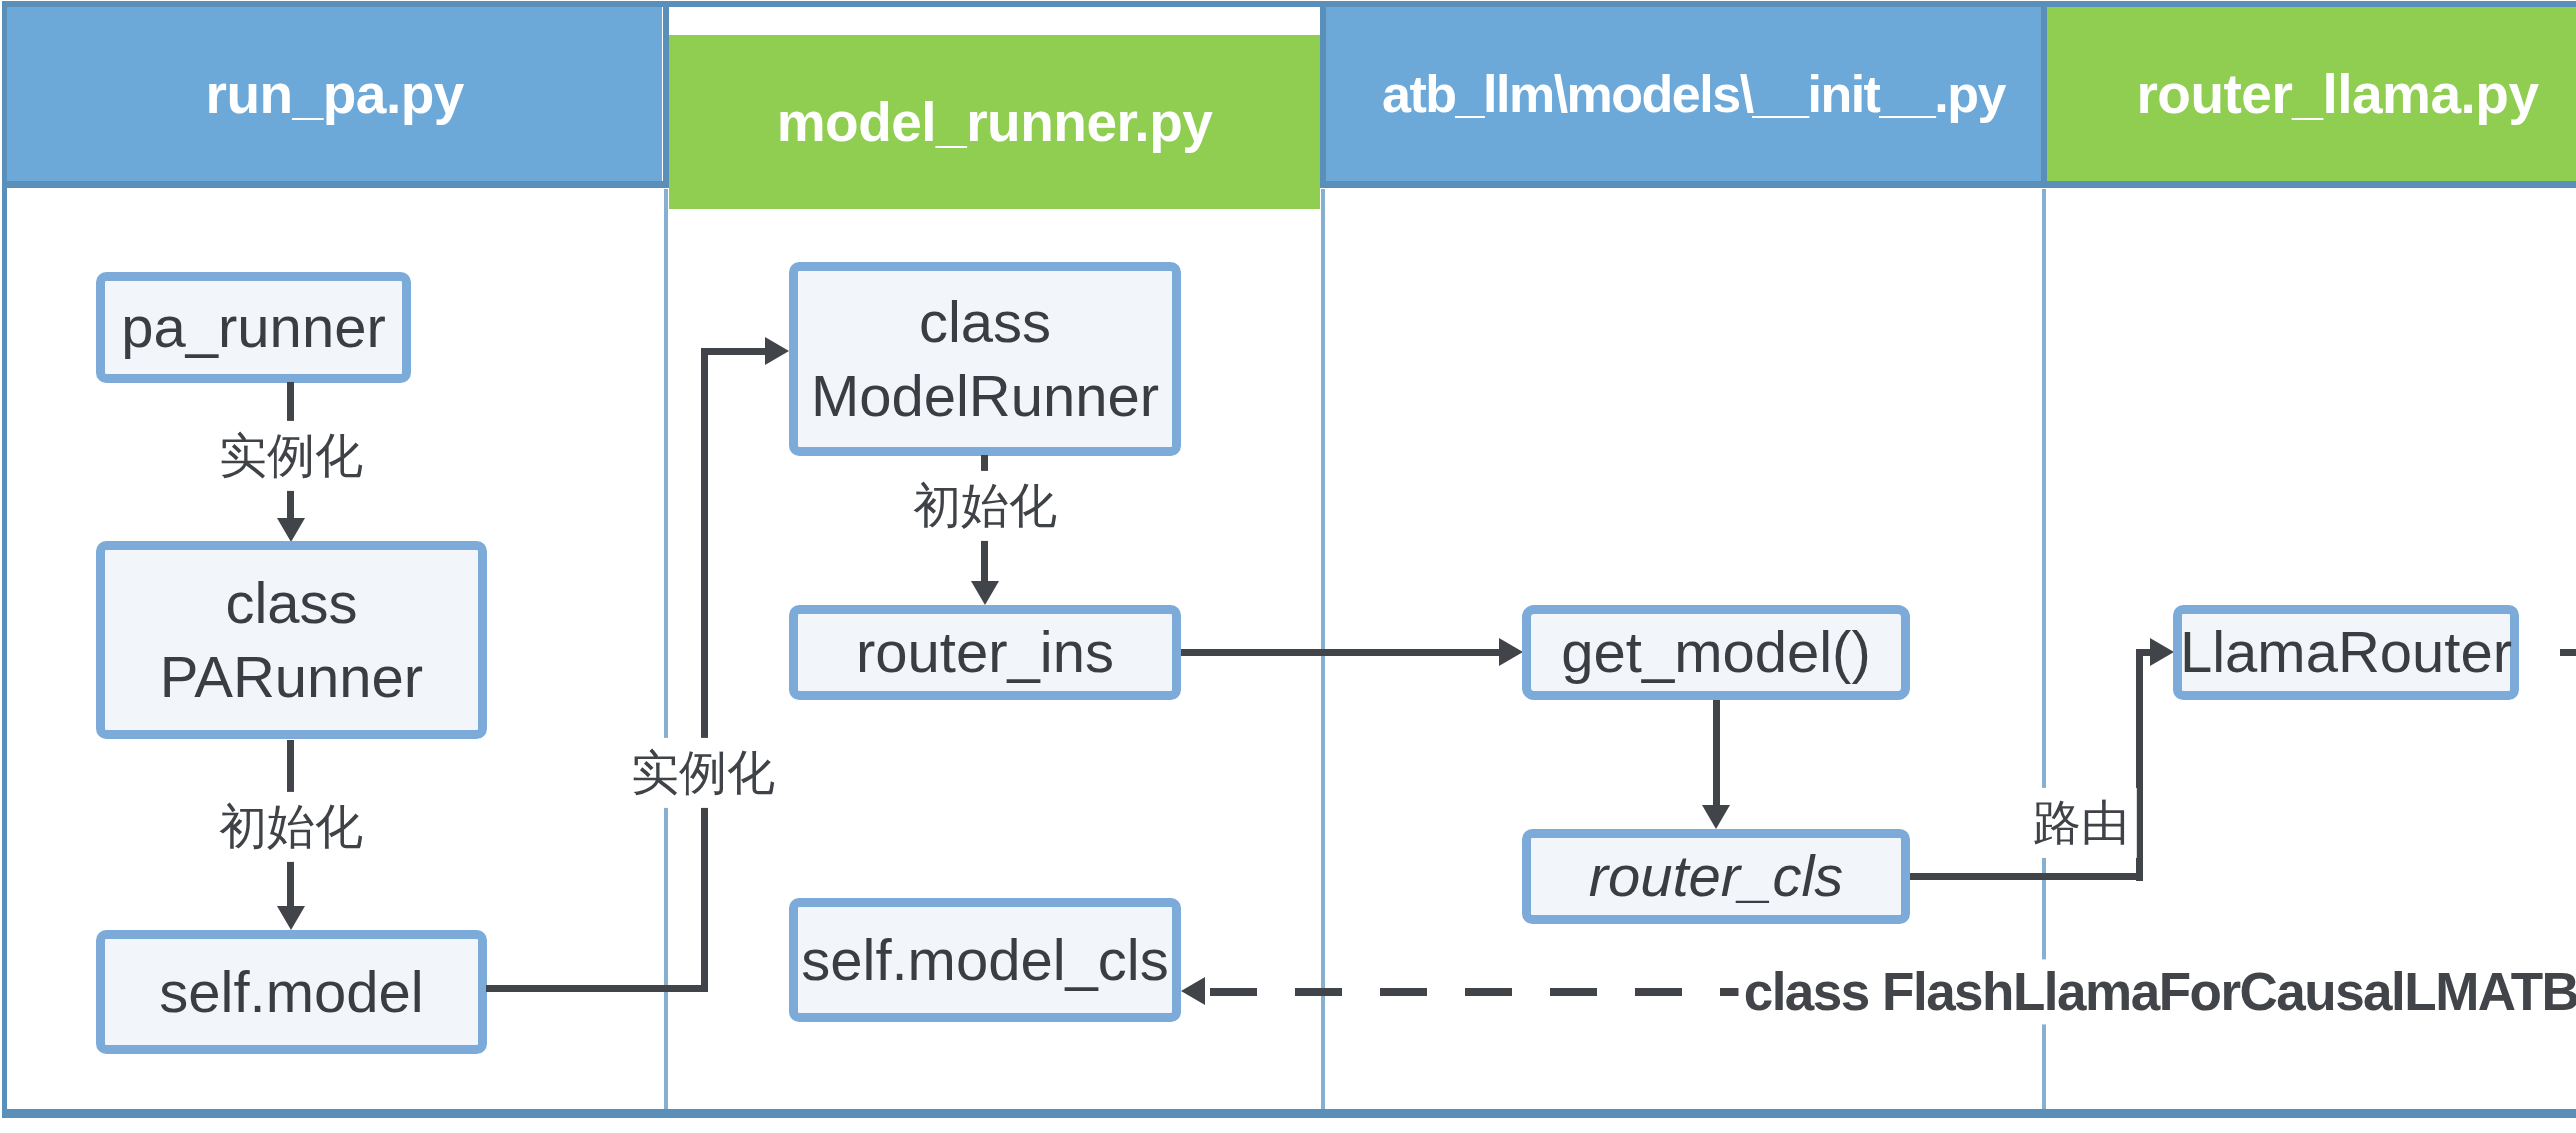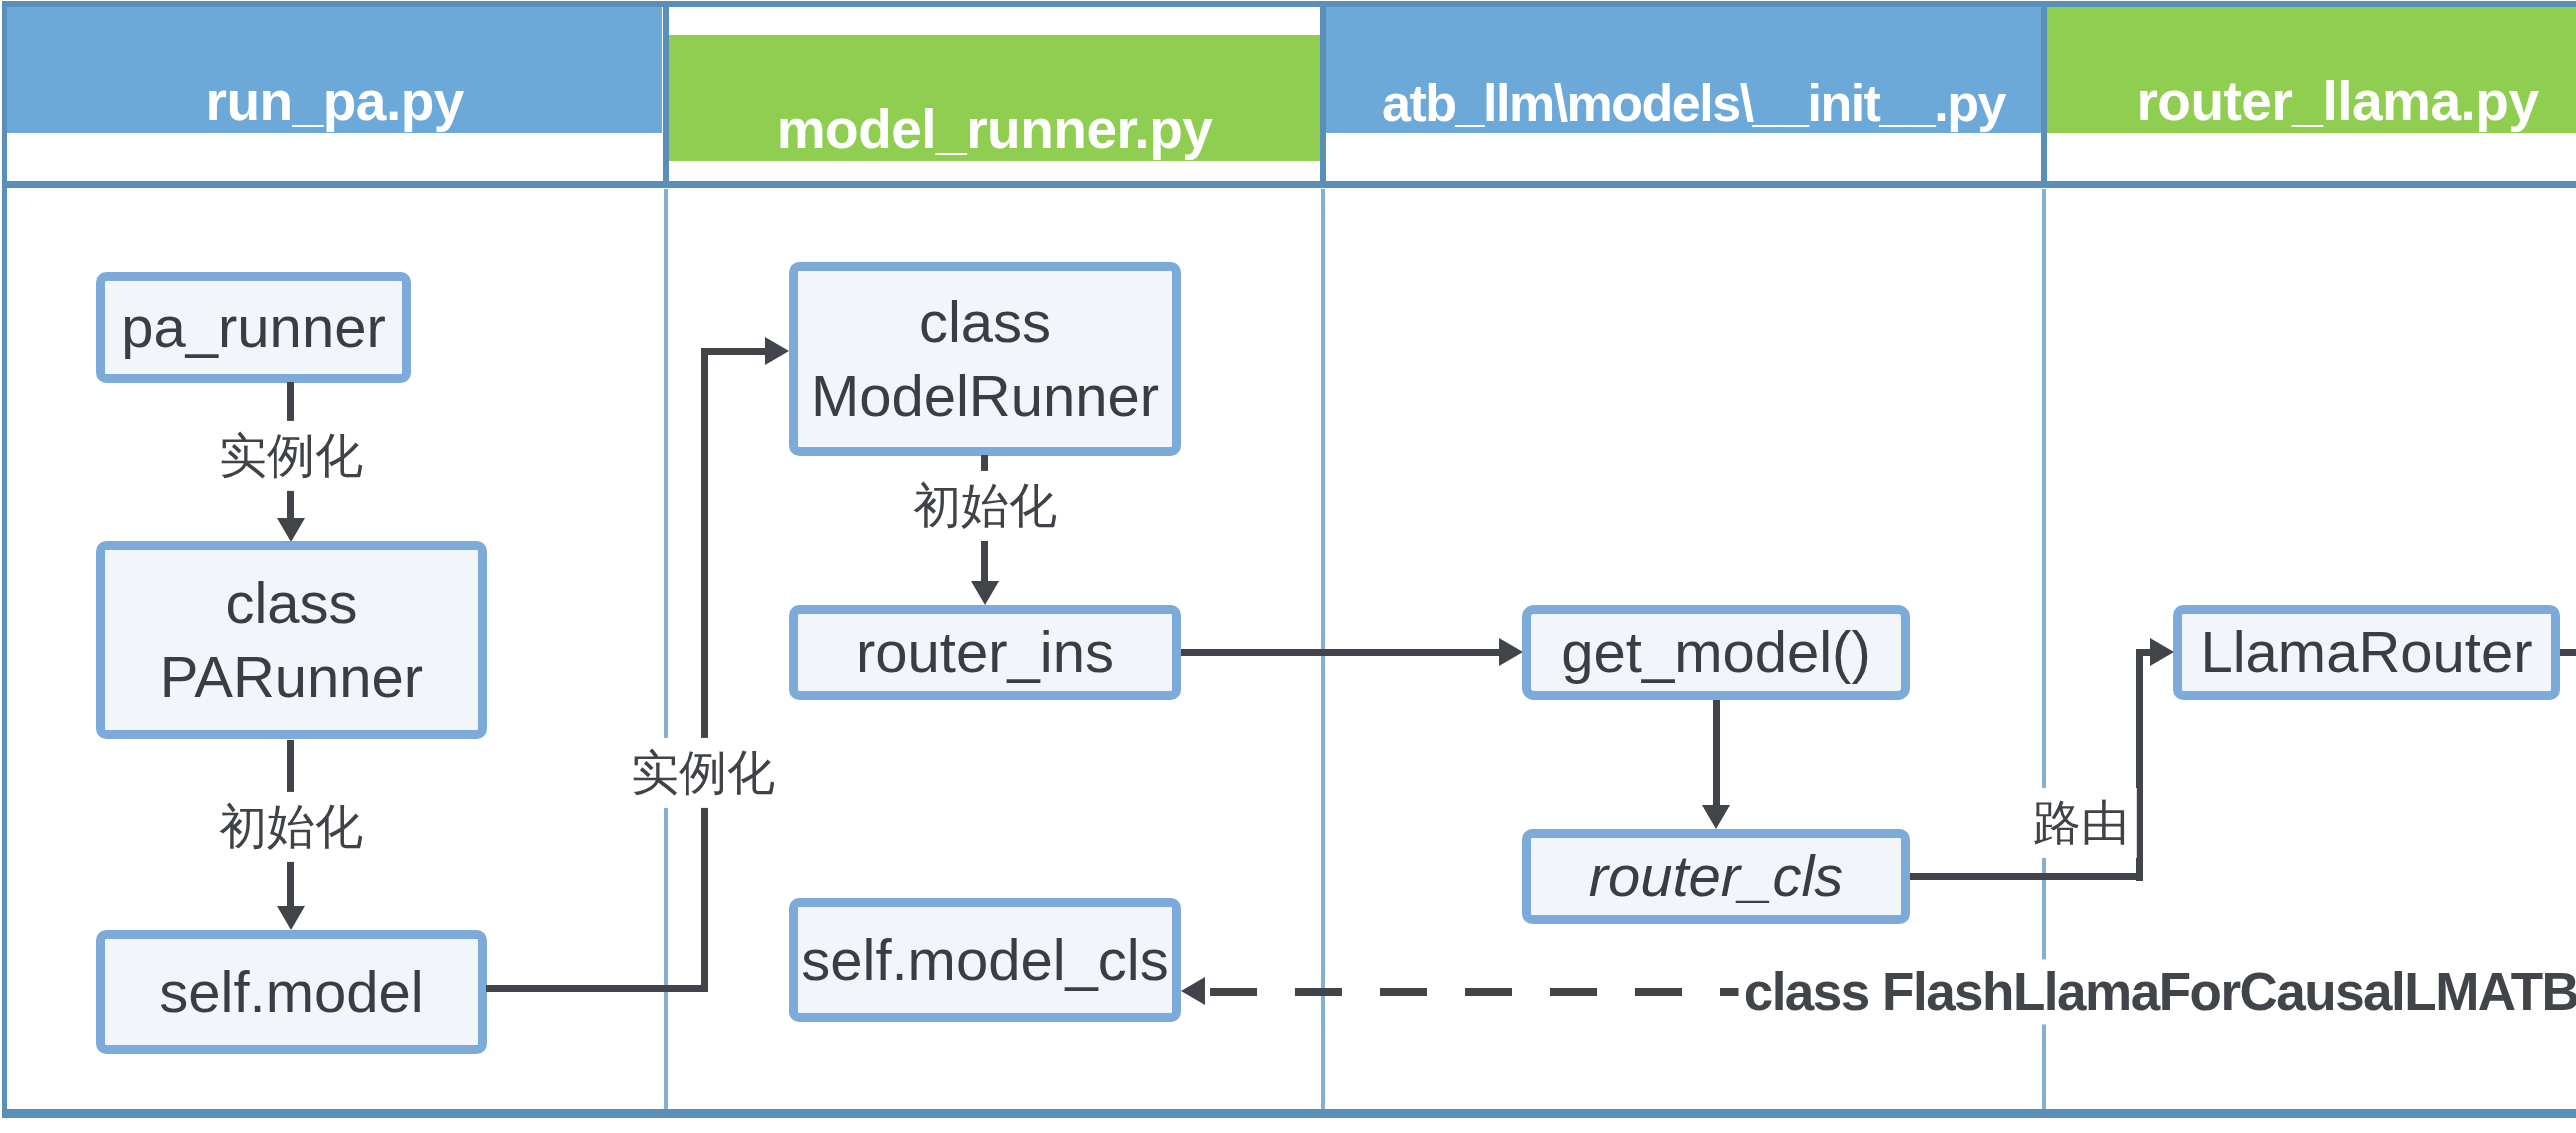--- a/index.html
+++ b/index.html
@@ -4,21 +4,21 @@
 <style>
   html,body{margin:0;padding:0;background:#ffffff;}
   body{width:3204px;height:1133px;font-family:"Liberation Sans","DejaVu Sans",sans-serif;}
   .canvas{position:relative;width:3204px;height:1133px;background:#ffffff;overflow:hidden;}
 
   
   .frame-line{position:absolute;background:#5a8fb9;}
   .divider{position:absolute;background:#87afd0;width:4.1px;}
 
   
-  .hcell{position:absolute;top:7.2px;height:126px;display:flex;align-items:flex-end;justify-content:center;}
+  .hcell{position:absolute;top:7.2px;height:174px;display:flex;align-items:center;justify-content:center;}
   .hcell span{color:#ffffff;font-weight:bold;font-size:55px;letter-spacing:-0.5px;white-space:nowrap;}
   .hblue{background:#6ca9d9;}
   .hgreen{background:#90ce51;}
   .hsep{position:absolute;top:7.2px;height:174px;width:6.2px;background:#5a8fb9;}
 
   
   .node{position:absolute;background:#f2f6fb;border:9.3px solid #7cabda;border-radius:10.3px;
         display:flex;flex-direction:column;align-items:center;justify-content:center;box-sizing:border-box;}
   .node span{color:#3a3e43;font-size:58px;line-height:1.28;white-space:nowrap;}
 
@@ -126,21 +126,21 @@
   <div class="node" style="left:1522px;top:829px;width:388px;height:95px;font-style:italic;">
     <span>router_cls</span>
   </div>
 
   <div class="hline" style="left:1910px;top:873px;width:233px;"></div>
   <div class="vline" style="left:2136px;top:649px;height:232px;"></div>
   <div class="hline" style="left:2136px;top:649px;width:15px;"></div>
   <div class="tri tri-right" style="left:2150px;top:638px;"></div>
   <div class="zh" style="left:2081px;top:823px;">路由</div>
 
-  <div class="node" style="left:2173px;top:605px;width:387px;height:95px;">
+  <div class="node" style="left:2173px;top:605px;width:346px;height:95px;">
     <span>LlamaRouter</span>
   </div>
 
   <div class="dash-h-short" style="left:2560px;top:649px;width:194px;"></div>
 
   <div class="dash-h" style="left:1210px;top:988px;width:1567px;"></div>
   <div class="tri tri-left" style="left:1181px;top:977px;"></div>
   <div class="note" style="left:2161px;top:992px;">class FlashLlamaForCausalLMATB</div>
 
 </div>

